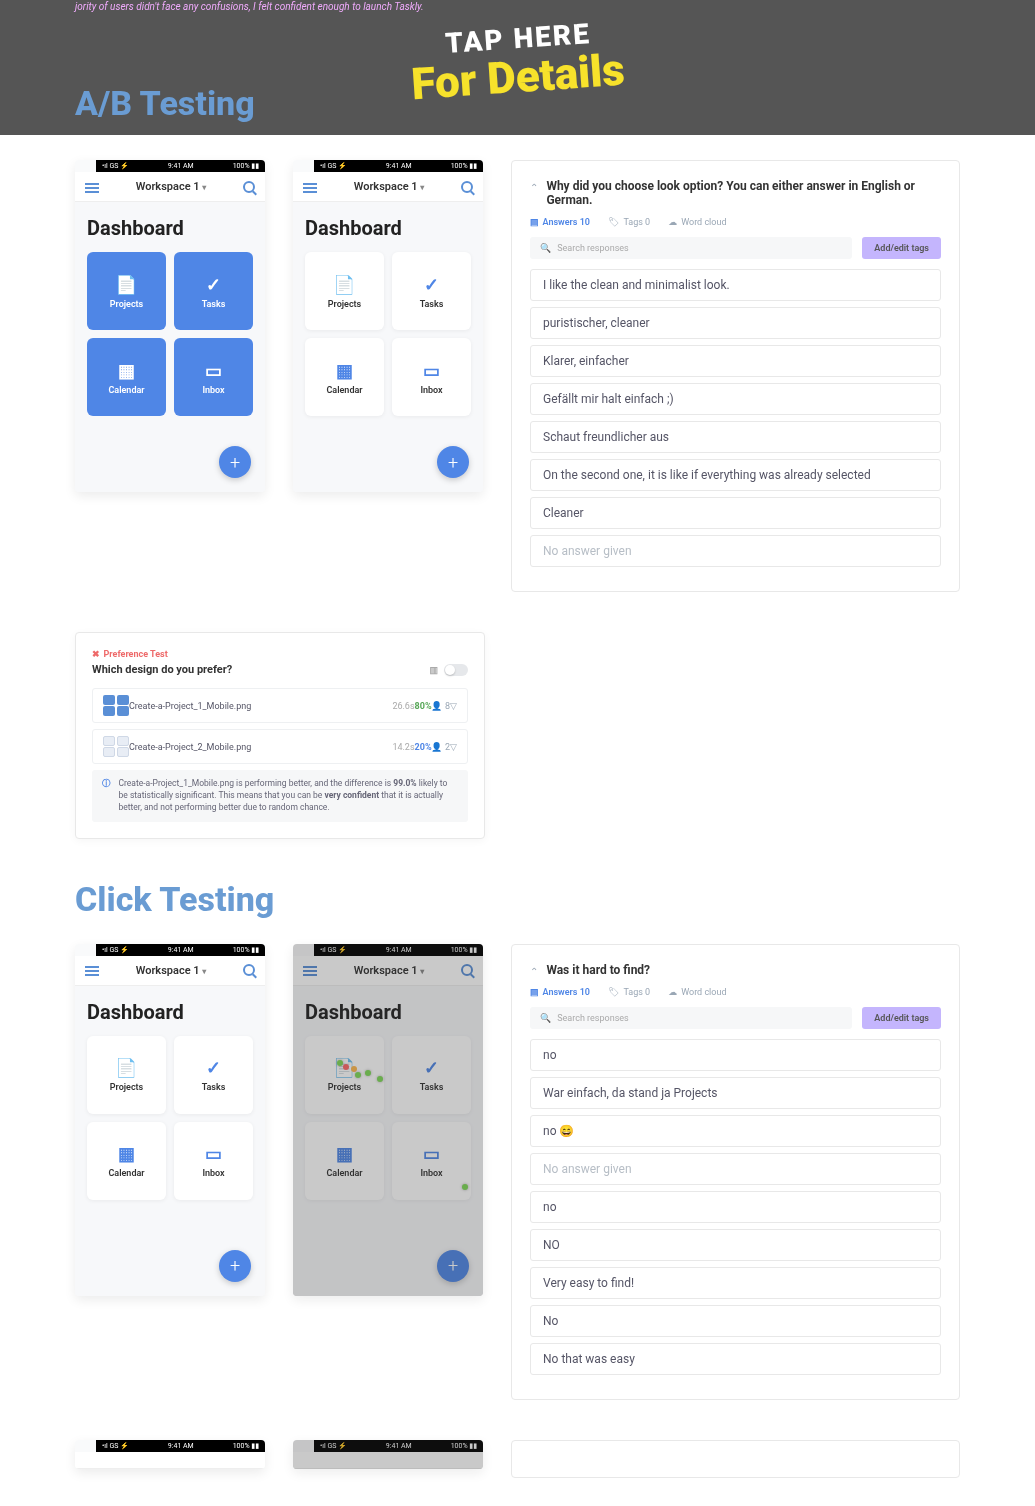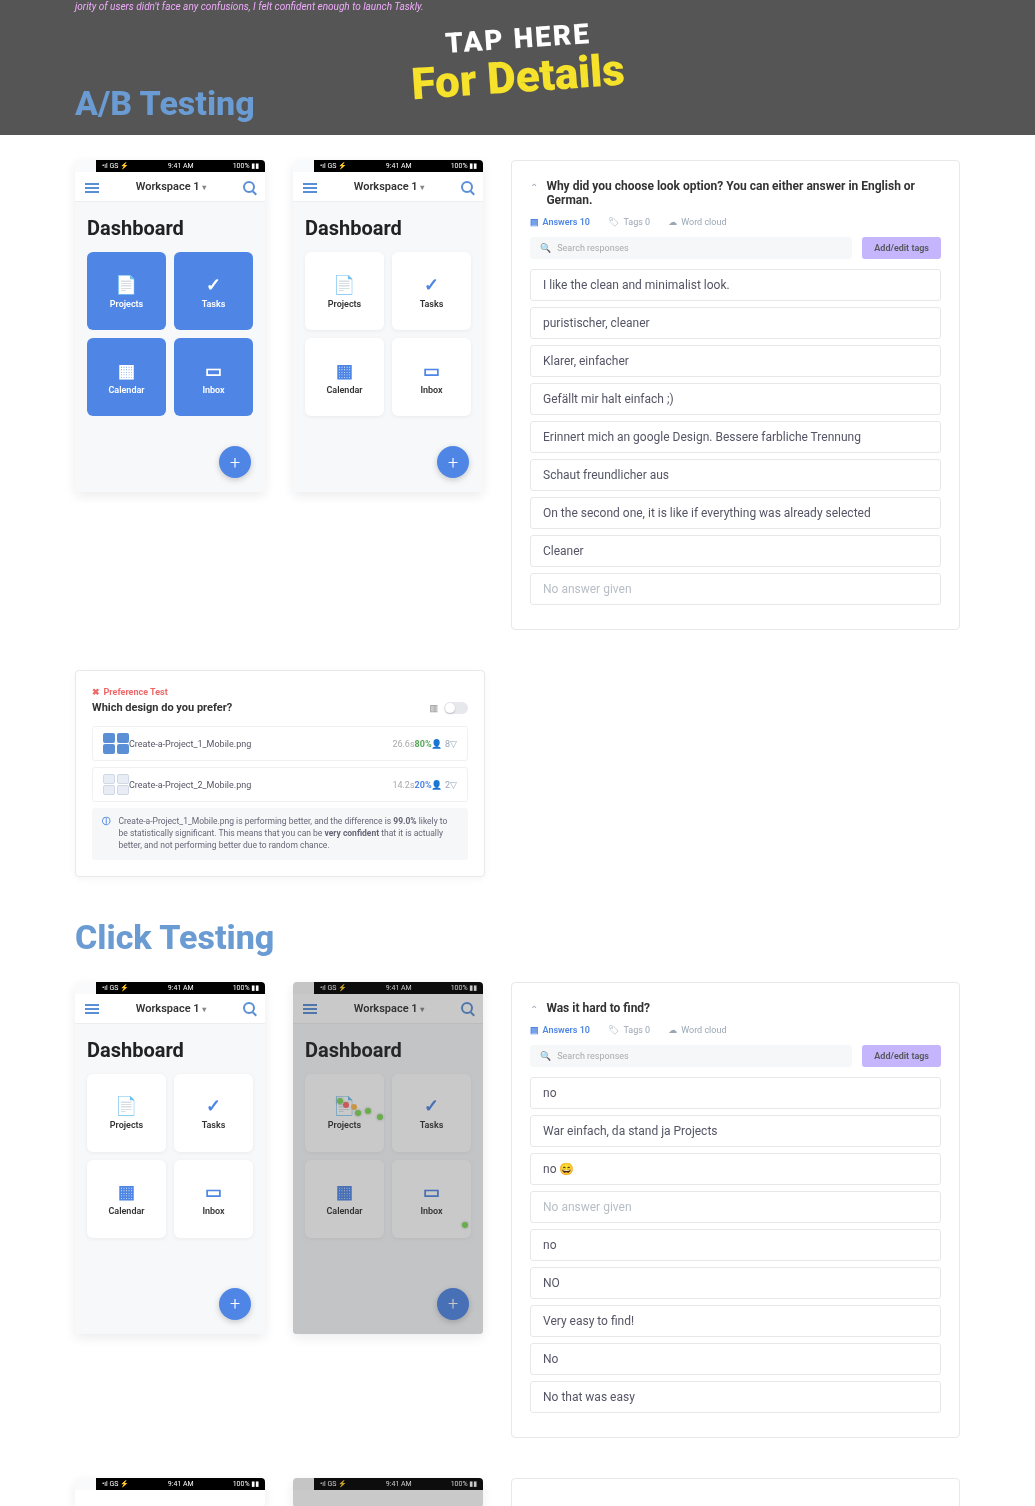--- a/index.html
+++ b/index.html
@@ -303,21 +303,20 @@
         <span class="mi">☁ <span>Word cloud</span></span>
       </div>
       <div class="search-line">
         <div class="search-box">🔍 <span>Search responses</span></div>
         <div class="btn-tags">Add/edit tags</div>
       </div>
       <div class="resp">I like the clean and minimalist look.</div>
       <div class="resp">puristischer, cleaner</div>
       <div class="resp">Klarer, einfacher</div>
       <div class="resp">Gefällt mir halt einfach ;)</div>
-      <div class="resp">Erinnert mich an google Design. Bessere farbliche Trennung</div>
       <div class="resp">Schaut freundlicher aus</div>
       <div class="resp">On the second one, it is like if everything was already selected</div>
       <div class="resp">Cleaner</div>
       <div class="resp muted">No answer given</div>
     </div>
   </div>
 
   <div class="row">
     <div class="pref-card">
       <div class="pref-badge">

